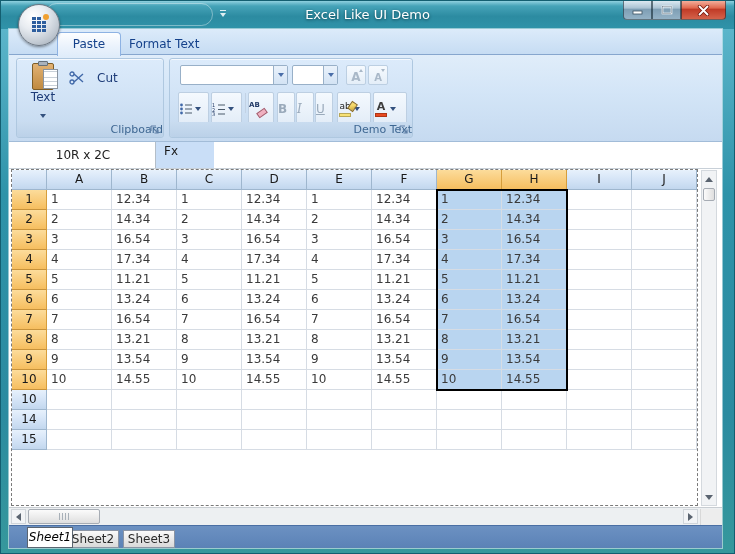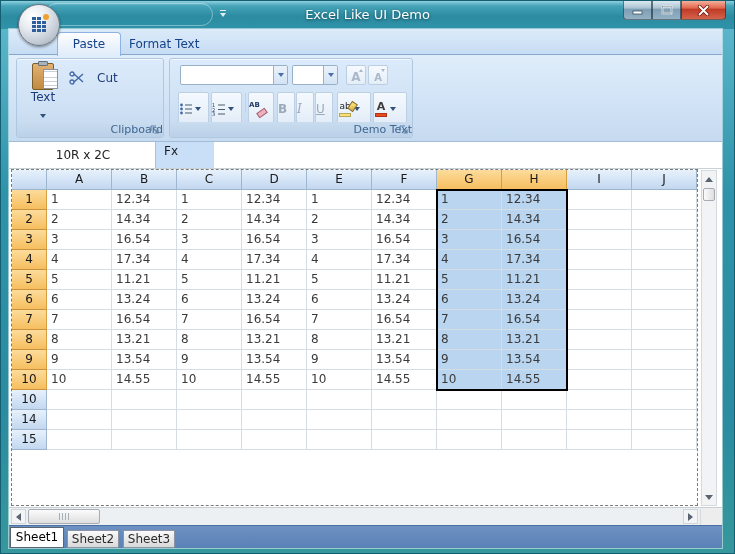--- a/index.html
+++ b/index.html
@@ -522,18 +522,18 @@
       <div class="hthumb">
           <span class="grip"></span>
         </div>
       <div class="hs-right">
           <span class="tri-rt"></span>
         </div>
       <div class="hs-corner"></div>
     </div>
 
     <div class="sheetbar">
-        <div class="stab active" style="left: 1px; width: 54px;">Sheet1</div>
+        <div class="stab active" style="left: 18px; width: 46px; font-style: italic;">Sheet1</div>
         <div class="stab" style="left: 58px; width: 52px;">Sheet2</div>
         <div class="stab" style="left: 114px; width: 52px;">Sheet3</div>
       </div>
   </div>
 </div>
 
 </body></html>

